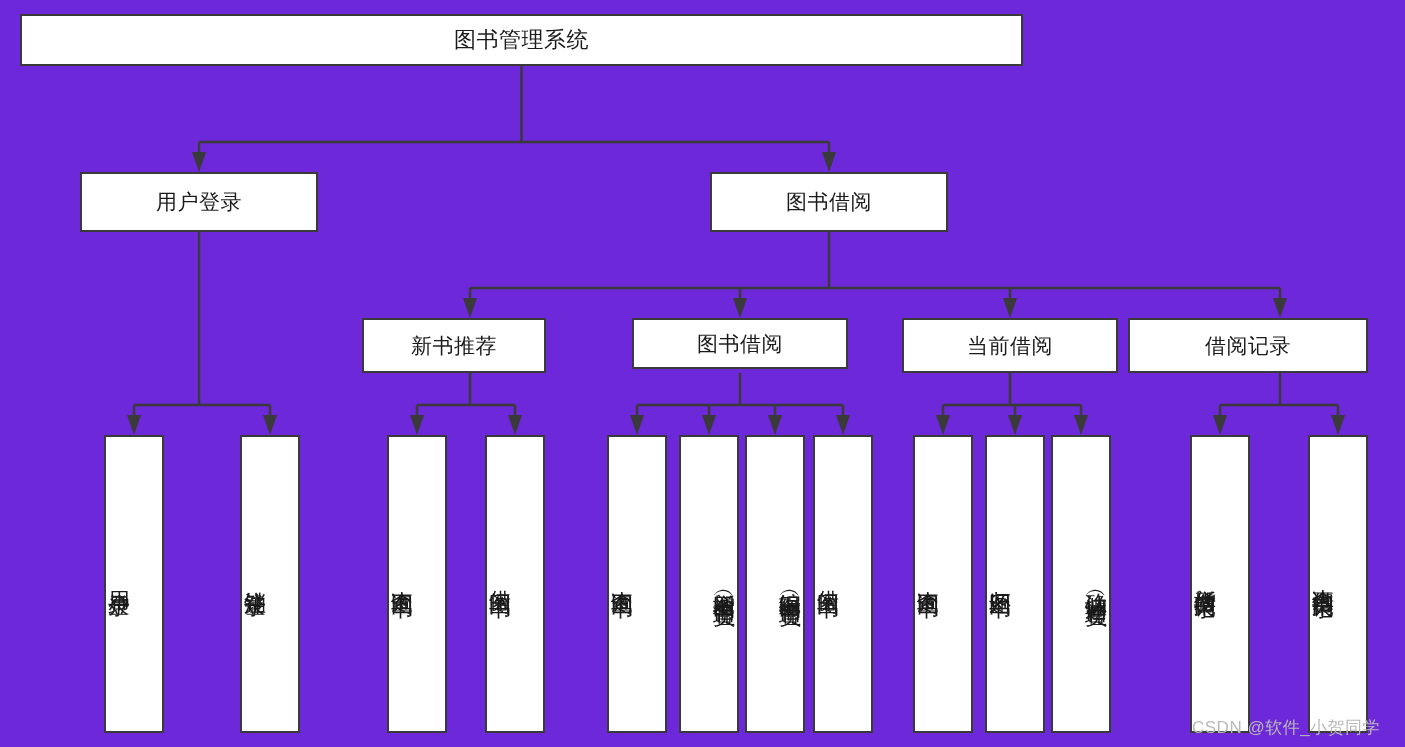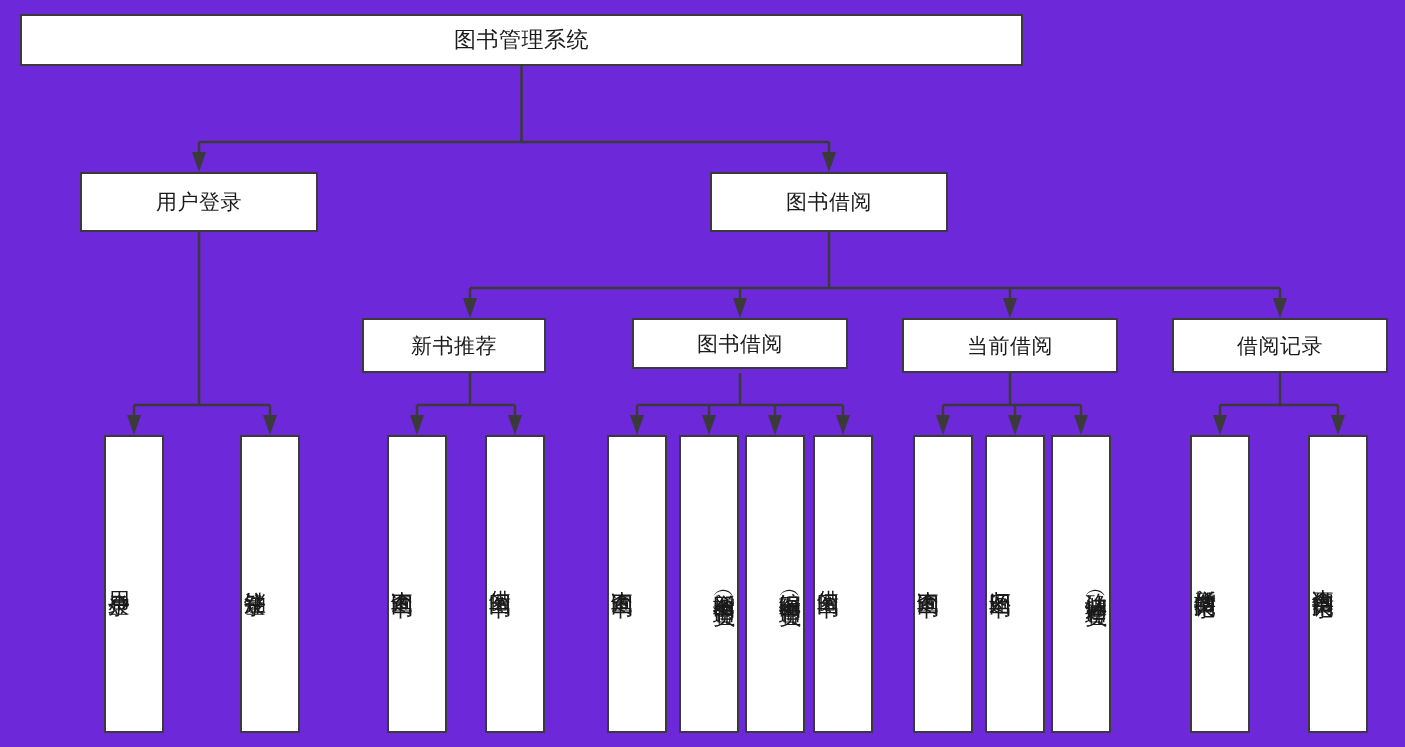--- a/index.html
+++ b/index.html
@@ -142,21 +142,21 @@
       </div>
       <div class="node horiz" style="left: 362px; top: 318px; width: 184px; height: 55px;">
         <span>新书推荐</span>
       </div>
       <div class="node horiz" style="left: 632px; top: 318px; width: 216px; height: 51px;">
         <span>图书借阅</span>
       </div>
       <div class="node horiz" style="left: 902px; top: 318px; width: 216px; height: 55px;">
         <span>当前借阅</span>
       </div>
-      <div class="node horiz" style="left: 1172px; top: 318px; width: 216px; height: 55px;">
+      <div class="node horiz" style="left: 1128px; top: 318px; width: 240px; height: 55px;">
         <span>借阅记录</span>
       </div>
       <div class="node vert" style="left: 104px; top: 435px; width: 60px; height: 298px;">
         <span>用户登录</span>
       </div>
       <div class="node vert" style="left: 240px; top: 435px; width: 60px; height: 298px;">
         <span>注销登录</span>
       </div>
       <div class="node vert" style="left: 387px; top: 435px; width: 60px; height: 298px;">
         <span>查询图书</span>
@@ -186,14 +186,15 @@
         <span>确认归还（管理员）</span>
       </div>
       <div class="node vert" style="left: 1190px; top: 435px; width: 60px; height: 298px;">
         <span>新增借阅记录</span>
       </div>
       <div class="node vert" style="left: 1308px; top: 435px; width: 60px; height: 298px;">
         <span>查询借阅记录</span>
       </div>
     </div>
 
+  <div class="watermark" style="left: 1192px; top: 716px;">CSDN @软件_小贺同学</div>
 
 </div>
 
 </body></html>

